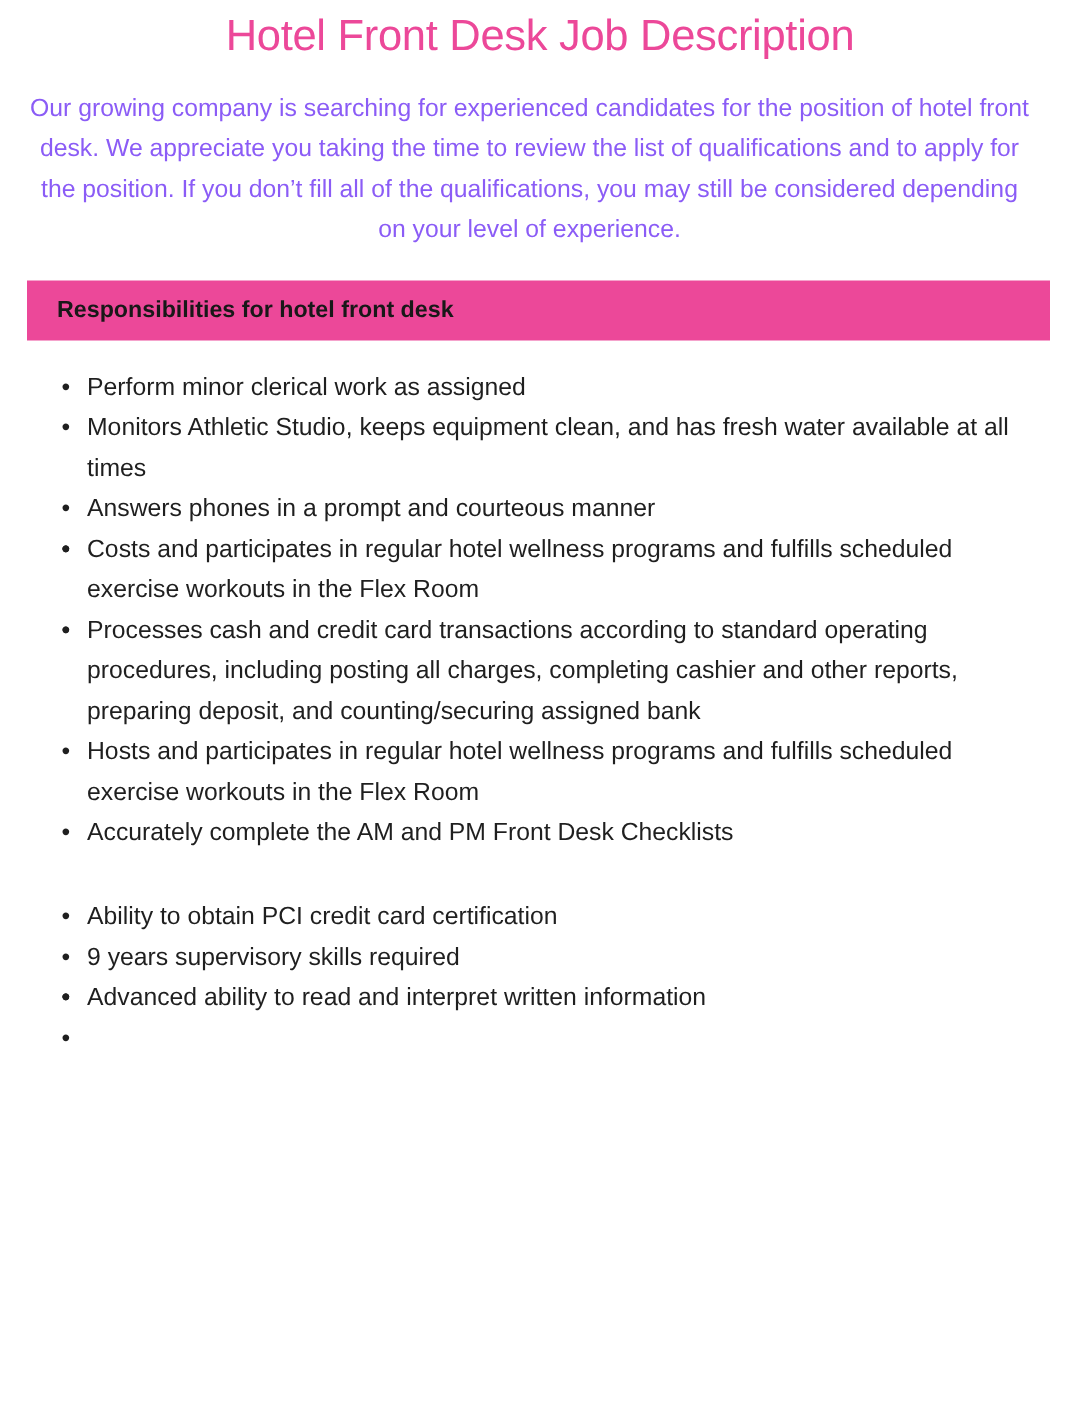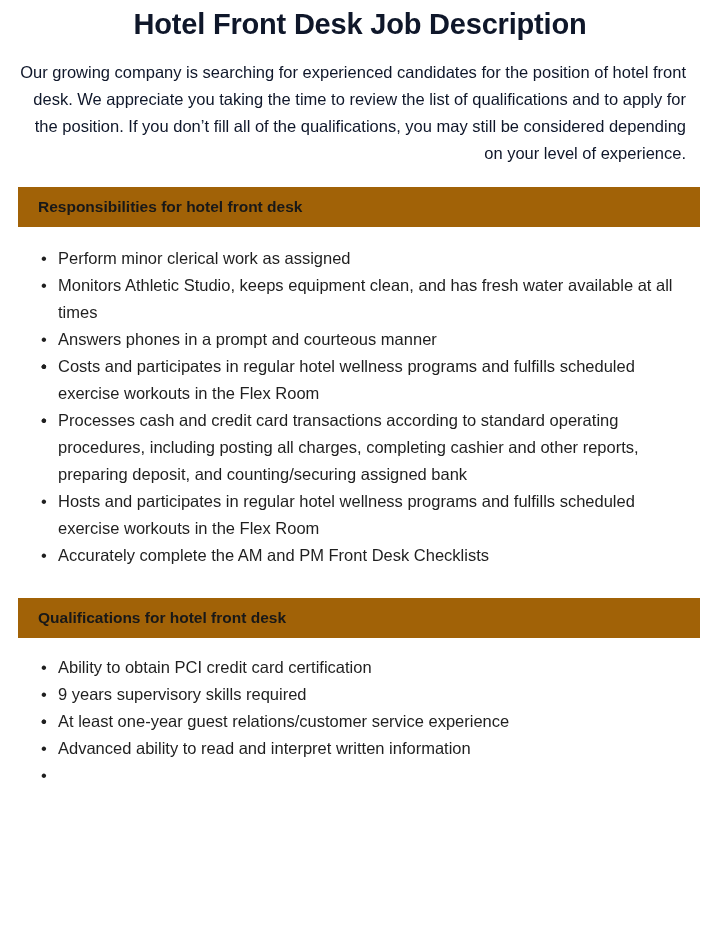--- a/index.html
+++ b/index.html
@@ -16,41 +16,41 @@
   }
   .page {
     position: relative;
     width: 720px;
     height: 949px;
     box-sizing: border-box;
     padding: 0;
   }
   .doc-title {
     font-size: 29px;
-    font-weight: bold;
+    font-weight: normal;
     text-align: center;
     letter-spacing: -0.2px;
-    color: #0f172a;
+    color: #ec4899;
     margin: 6px 0 0 0;
     padding: 0 20px;
     line-height: 36px;
   }
   .intro {
     font-size: 16.5px;
     line-height: 27px;
-    color: #0f172a;
+    color: #8b5cf6;
     margin: 17px 0 0 0;
     padding: 0 34px 0 20px;
-    text-align: right;
+    text-align: center;
   }
   .section {
     margin-top: 20px;
   }
   .section-header {
-    background: #a16207;
+    background: #ec4899;
     margin: 0 20px 0 18px;
     height: 40px;
     display: flex;
     align-items: center;
     box-sizing: border-box;
     padding-left: 20px;
   }
   .section-header-text {
     font-size: 15.5px;
     font-weight: bold;
@@ -108,26 +108,23 @@
         <li><span class="bullet-dot">•</span></li>
         <li><span class="bullet-dot">•</span><span>Costs and participates in regular hotel wellness programs and fulfills scheduled exercise workouts in the Flex Room</span></li>
         <li><span class="bullet-dot">•</span></li>
         <li><span class="bullet-dot">•</span><span>Processes cash and credit card transactions according to standard operating procedures, including posting all charges, completing cashier and other reports, preparing deposit, and counting/securing assigned bank</span></li>
         <li><span class="bullet-dot">•</span><span>Hosts and participates in regular hotel wellness programs and fulfills scheduled exercise workouts in the Flex Room</span></li>
         <li><span class="bullet-dot">•</span><span>Accurately complete the AM and PM Front Desk Checklists</span></li>
       </ul>
   </div>
 
   <div class="section qualifications">
-    <div class="section-header">
-      <span class="section-header-text">Qualifications for hotel front desk</span>
-    </div>
     <ul class="bullets" id="list-1">
         <li><span class="bullet-dot">•</span><span>Ability to obtain PCI credit card certification</span></li>
         <li><span class="bullet-dot">•</span><span>9 years supervisory skills required</span></li>
         <li><span class="bullet-dot">•</span></li>
-        <li><span class="bullet-dot">•</span><span>At least one-year guest relations/customer service experience</span></li>
+        <li><span class="bullet-dot">•</span></li>
         <li><span class="bullet-dot">•</span><span>Advanced ability to read and interpret written information</span></li>
         <li><span class="bullet-dot">•</span></li>
       </ul>
   </div>
 
 </div>
 
 </body></html>

